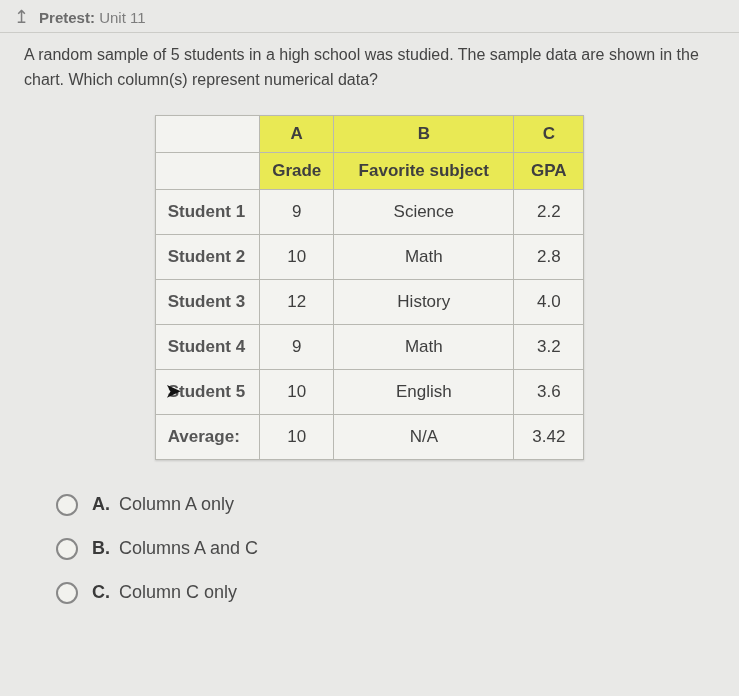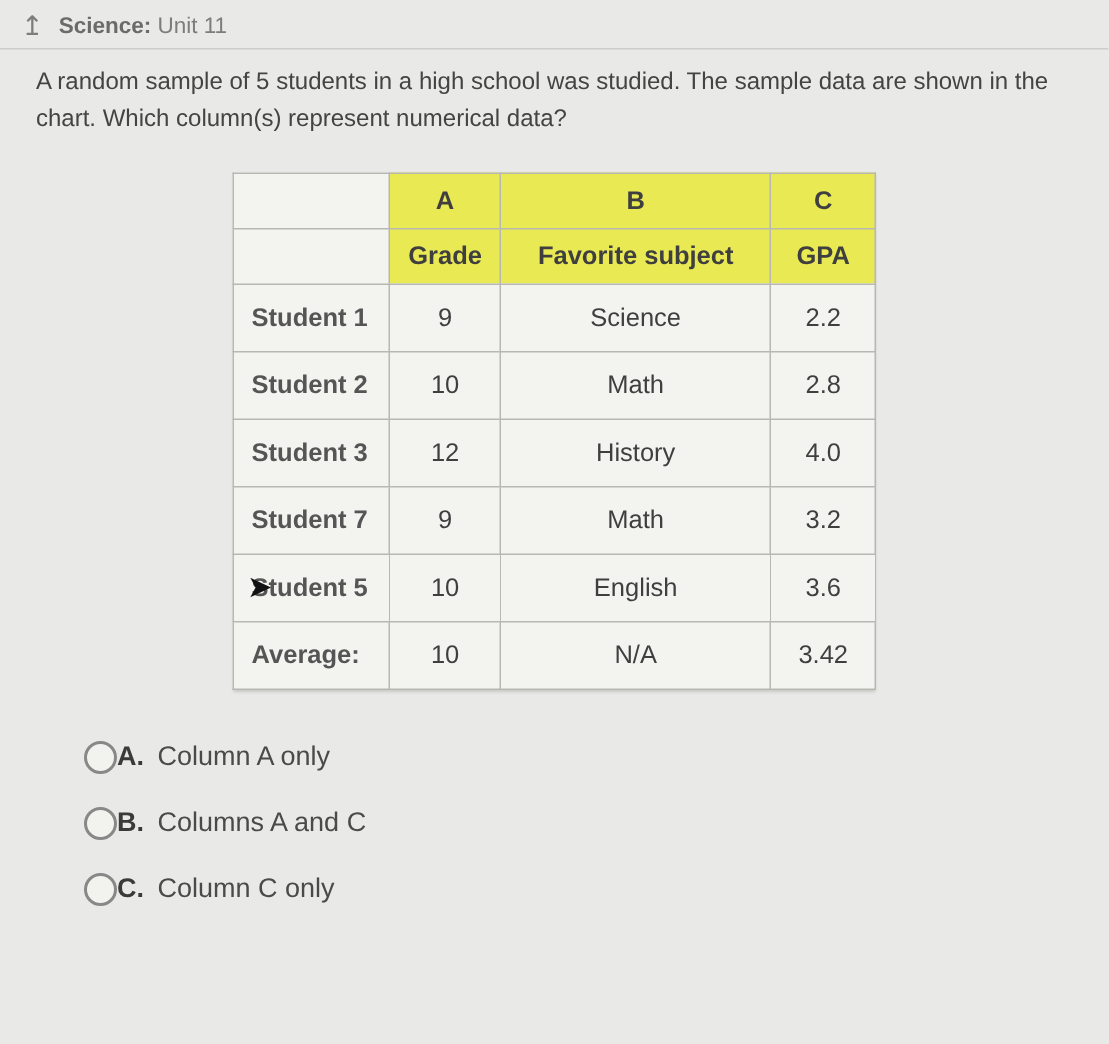--- a/index.html
+++ b/index.html
@@ -53,20 +53,21 @@
   .subhead th { padding: 8px 12px; margin-top: 48px; }
   td { padding: 12px 14px; background: #f3f3f0; }
   td.rowlabel { text-align: left; padding-left: 12px; padding-right: 14px; color: #555; font-weight: bold; }
   .col-a { width: 70px; }
   .col-b { width: 180px; }
   .col-c { width: 70px; }
   .options { padding: 0 0 0 56px; }
   .option {
     display: flex;
     align-items: center;
+    gap: 14px;
     margin: 0 0 22px 0;
     font-size: 18px;
     color: #4a4a4a;
   }
   .radio {
     width: 22px; height: 22px;
     border: 2px solid #888;
     border-radius: 50%;
     flex: 0 0 22px;
     background: #f2f2ee;
@@ -79,21 +80,21 @@
     transform: translate(-2px,-2px);
     pointer-events: none;
   }
 </style>
 </head>
 <body>
 
 <div class="header">
   <span class="back-icon">↥</span>
   <span class="pretest-label">
-    <strong>Science:</strong>
+    <strong>Pretest:</strong>
     <span>Unit 11</span>
   </span>
 </div>
 <hr class="divider">
 
 <div class="question">A random sample of 5 students in a high school was studied. The sample data are shown in the chart. Which column(s) represent numerical data?</div>
 
 <div class="table-wrap">
   <table>
     <tbody>
@@ -121,21 +122,21 @@
       <td>Math</td>
       <td>2.8</td>
     </tr>
     <tr>
       <td class="rowlabel">Student 3</td>
       <td>12</td>
       <td>History</td>
       <td>4.0</td>
     </tr>
     <tr>
-      <td class="rowlabel">Student 7</td>
+      <td class="rowlabel">Student 4</td>
       <td>9</td>
       <td>Math</td>
       <td>3.2</td>
     </tr>
     <tr style="position:relative">
       <td class="rowlabel" style="position:relative">
         <span class="cursor">➤</span>
         <span>Student 5</span>
       </td>
       <td>10</td>

